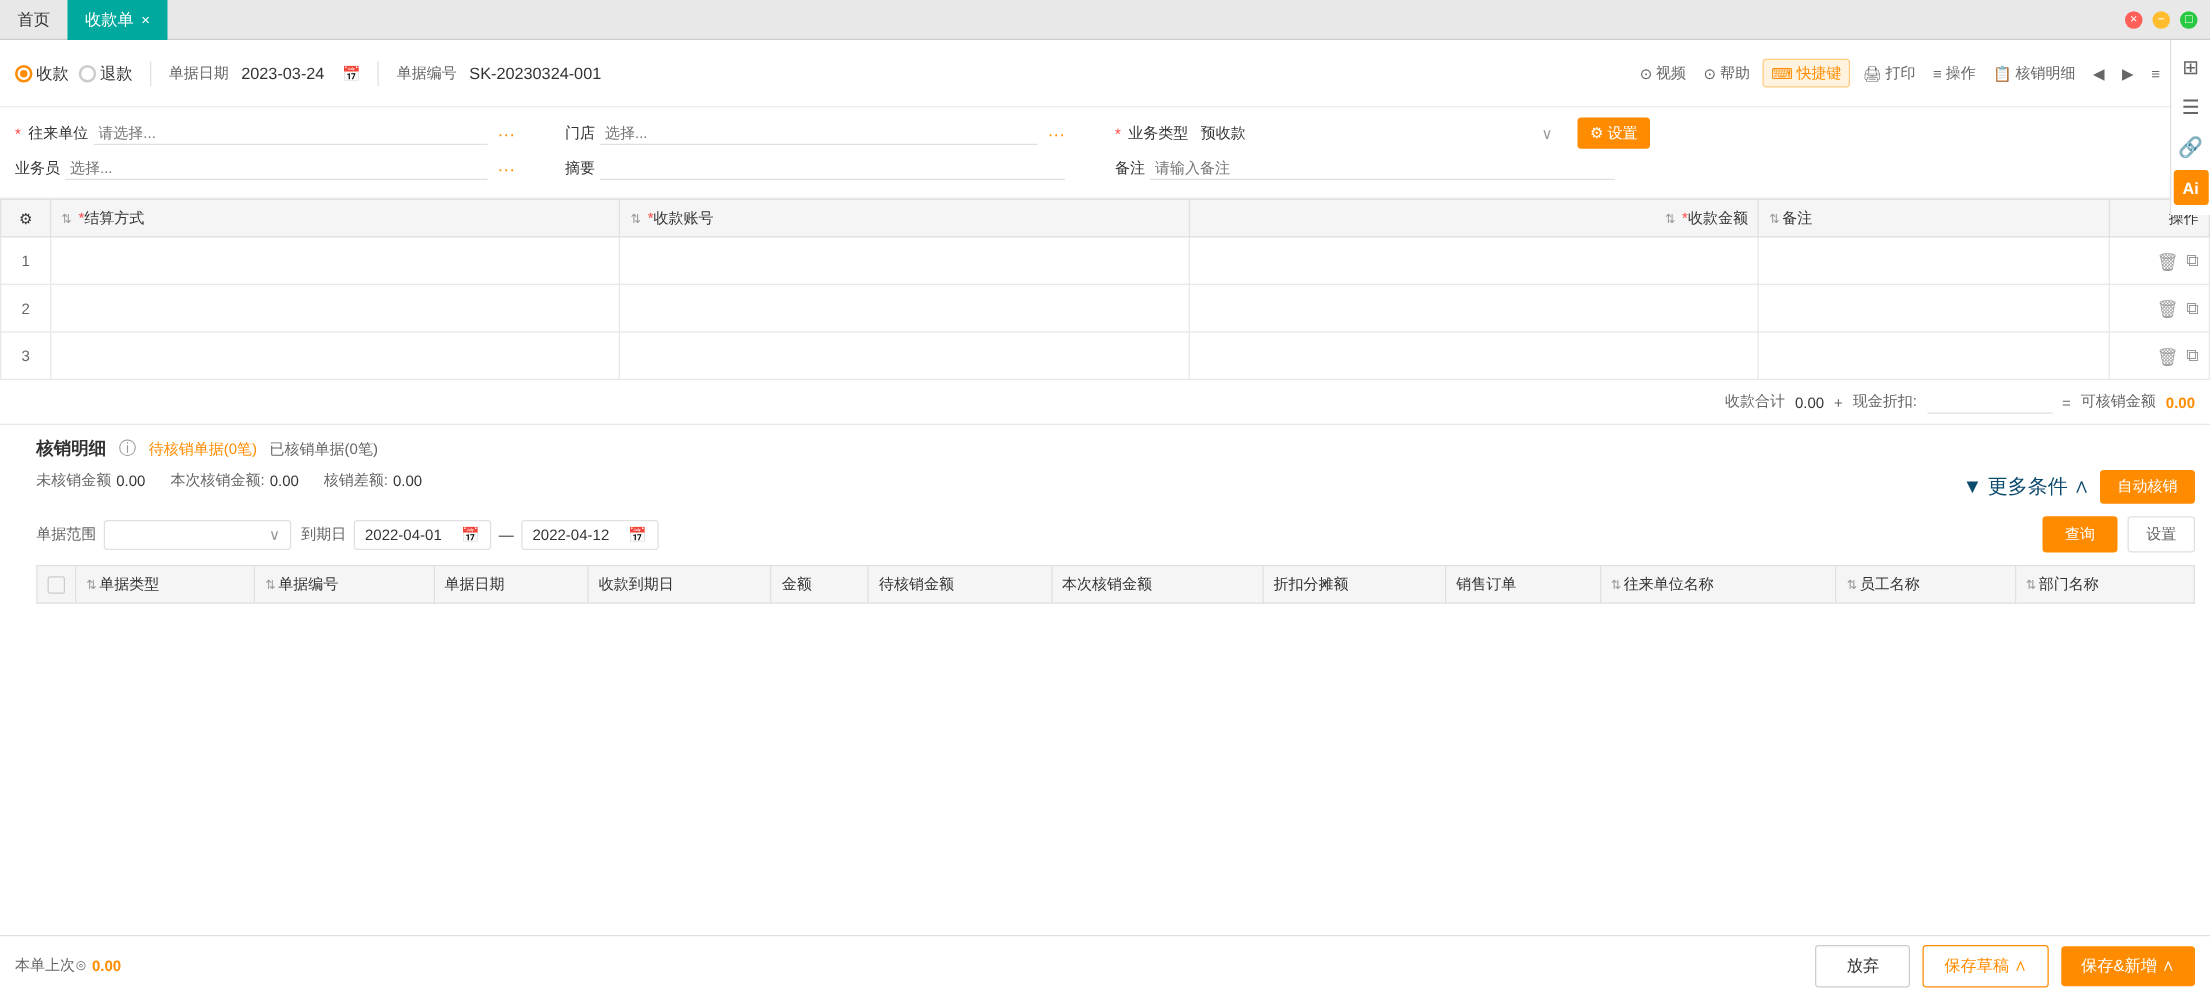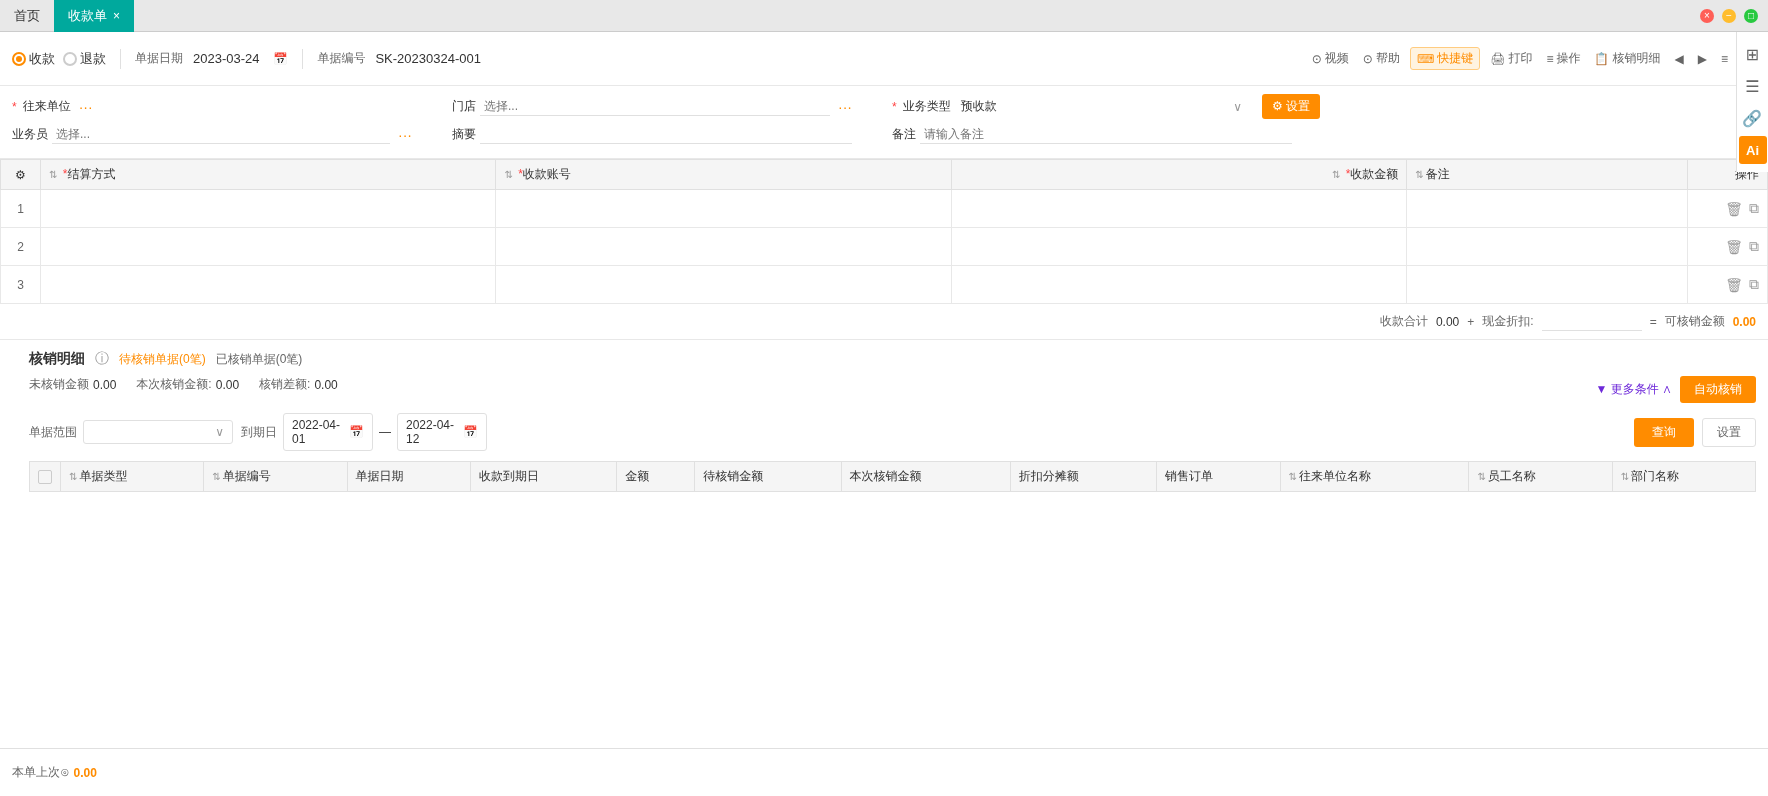--- a/index.html
+++ b/index.html
@@ -69,28 +69,28 @@
     .verify-section { background: #fff; padding: 10px 12px; flex: 1; overflow: auto; margin-left: 17px; }
     .verify-title-row { display: flex; align-items: center; gap: 10px; margin-bottom: 8px; }
     .verify-title { font-size: 14px; font-weight: 600; color: #333; }
     .info-icon { color: #999; cursor: pointer; font-size: 14px; }
     .pending-link { color: #ff8c00; cursor: pointer; font-size: 12px; }
     .done-link { color: #666; cursor: pointer; font-size: 12px; text-align: right; }
     .verify-stats { display: flex; align-items: center; gap: 20px; margin-bottom: 10px; }
     .stat-item { display: flex; align-items: center; gap: 4px; font-size: 12px; }
     .stat-label { color: #666; }
     .stat-value { color: #333; }
-    .more-conditions { display: flex; align-items: center; gap: 4px; color: #6d28d9; cursor: pointer; font-size: 12px; margin-left: auto; }
+    .more-conditions { display: flex; align-items: center; gap: 4px; color: #0c4a6e; cursor: pointer; font-size: 16px; margin-left: auto; }
     .auto-verify-btn { background: #ff8c00; color: #fff; border: none; padding: 5px 14px; border-radius: 3px; cursor: pointer; font-size: 12px; }
     .filter-field { display: flex; align-items: center; gap: 6px; }
     .filter-label { color: #666; font-size: 12px; }
     .filter-select { display: flex; align-items: center; gap: 4px; border: 1px solid #e0e0e0; border-radius: 3px; padding: 4px 8px; min-width: 150px; cursor: pointer; font-size: 12px; background: #fff; }
     .filter-select .chevron { color: #999; }
     .date-range { display: flex; align-items: center; gap: 6px; }
-    .date-input { border: 1px solid #e0e0e0; border-radius: 3px; padding: 4px 8px; font-size: 12px; color: #333; width: 90px; display: flex; align-items: center; justify-content: space-between; }
+    .date-input { border: 1px solid #e0e0e0; border-radius: 3px; padding: 4px 8px; font-size: 12px; color: #333; width: 110px; display: flex; align-items: center; justify-content: space-between; }
     .query-btn { background: #ff8c00; color: #fff; border: none; padding: 5px 18px; border-radius: 3px; cursor: pointer; font-size: 12px; }
     .setting-btn2 { background: #fff; color: #666; border: 1px solid #e0e0e0; padding: 5px 14px; border-radius: 3px; cursor: pointer; font-size: 12px; }
     .verify-table { width: 100%; border-collapse: collapse; }
     .verify-table th { background: #f5f5f5; border: 1px solid #e0e0e0; padding: 6px 8px; font-size: 12px; font-weight: 500; color: #333; text-align: left; white-space: nowrap; }
     .checkbox-cell { text-align: center; width: 30px; }
     .checkbox { width: 14px; height: 14px; border: 1px solid #ccc; border-radius: 2px; cursor: pointer; }
 
     
     .bottom-bar { display: flex; align-items: center; padding: 8px 12px; background: #fff; border-top: 1px solid #e0e0e0; height: 48px; }
     .bottom-info { display: flex; align-items: center; gap: 4px; font-size: 12px; color: #666; }
@@ -177,20 +177,21 @@
       <span class="toolbar-btn" style="color:#ff8c00;">⊞</span>
     </div>
   </div>
 
   <div class="form-area">
     <div class="form-row">
 
       <div class="form-field" style="max-width: 400px;">
         <span class="req-mark">*</span>
         <span class="form-label">往来单位</span>
+        <input type="text" class="form-input" placeholder="请选择..." style="">
         <span class="more-btn">···</span>
       </div>
       <div style="width: 40px;"></div>
 
       <div class="form-field" style="max-width: 400px;">
         <span class="form-label">门店</span>
         <input type="text" class="form-input" placeholder="选择..." style="">
         <span class="more-btn">···</span>
       </div>
       <div style="width: 40px;"></div>
@@ -397,20 +398,29 @@
         
       </tbody>
     </table>
   </div>
 
   <div class="bottom-bar">
     <div class="bottom-info">
       <span>本单上次⊙</span>
       <span class="bottom-value">0.00</span>
     </div>
+    <div class="bottom-actions">
+      <button class="btn-abandon">放弃</button>
+      <button class="btn-draft">
+        <span>保存草稿 ∧</span>
+      </button>
+      <button class="btn-save">
+        <span>保存&amp;新增 ∧</span>
+      </button>
+    </div>
   </div>
 </div>
 
 <div class="right-panel">
   <div class="right-icon">⊞</div>
   <div class="right-icon">☰</div>
   <div class="right-icon">🔗</div>
   <div class="right-icon active-icon" style="font-size:13px; font-weight:bold;">Ai</div>
 </div>
 

